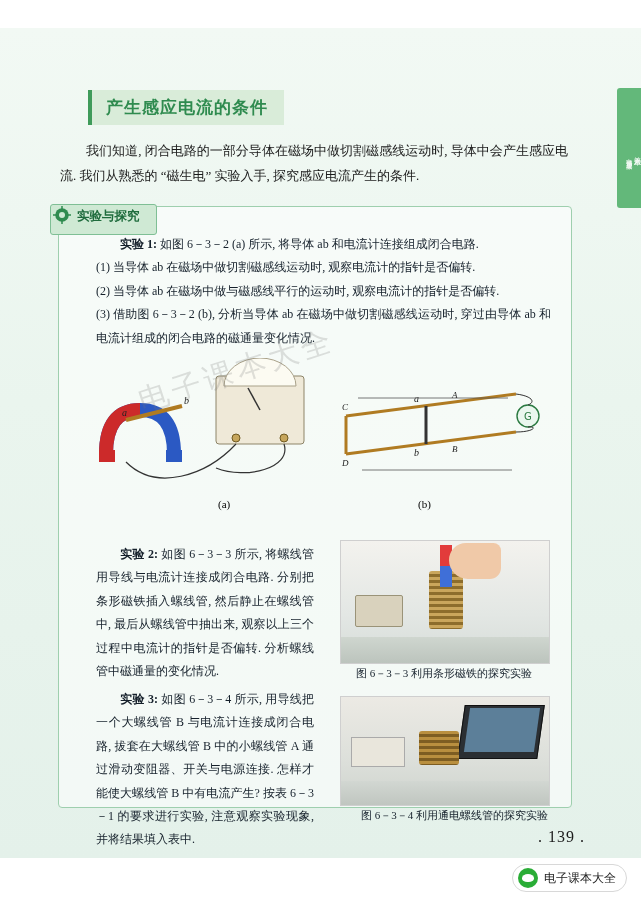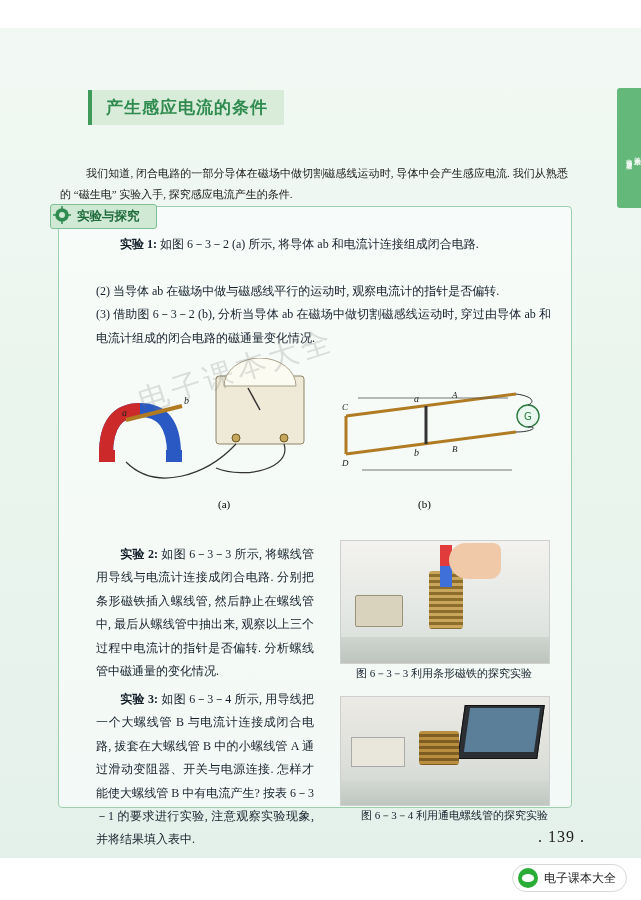--- a/index.html
+++ b/index.html
@@ -38,37 +38,37 @@
     background:#d9ecd9;
     padding:6px 16px 6px 14px;
     border-left:4px solid #3f9b5a;
   }
   .title-bar .t{
     color:#2f8b4f;font-size:17px;font-weight:bold;letter-spacing:1px;
     font-family:"DejaVu Sans", sans-serif;
   }
   .intro{
     position:absolute;left:60px;top:110px;width:508px;
-    font-size:11px;line-height:1.95;color:#1b1b1b;text-align:justify;margin-top:25px;
+    font-size:13px;line-height:1.95;color:#1b1b1b;text-align:justify;
   }
   .intro .indent{display:inline-block;width:26px;}
 
   
   .exp-box{
     position:absolute;left:58px;top:178px;width:512px;height:600px;
     border:1px solid #9ecfae;
     border-radius:4px;
     background:rgba(255,255,255,.55);
   }
   .exp-head{
     position:absolute;left:50px;top:176px;
     background:#cfe9d4;
     border:1px solid #7fbf95;
     border-radius:3px;
-    padding:3px 16px 3px 26px;
+    padding:3px 16px 9px 26px;
     font-size:12.5px;font-weight:bold;color:#1f6c3d;
     font-family:"DejaVu Sans", sans-serif;
   }
   .gear{
     position:absolute;left:53px;top:178px;width:18px;height:18px;
   }
   .body-text{
     position:absolute;
     font-size:12px;line-height:1.95;color:#15202b;text-align:justify;
   }
@@ -181,21 +181,21 @@
       <rect x="11" y="0" width="2" height="5"></rect>
         <rect x="11" y="19" width="2" height="5"></rect>
       <rect x="0" y="11" width="5" height="2"></rect>
         <rect x="19" y="11" width="5" height="2"></rect>
     </g>
   </svg>
 
   <div class="body-text b1">
     <span class="ind"></span><b>实验 1:</b>
     <span>如图 6－3－2 (a) 所示, 将导体 ab 和电流计连接组成闭合电路.</span><br>
-    <br>
+    <span>(1) 当导体 ab 在磁场中做切割磁感线运动时, 观察电流计的指针是否偏转.</span><br>
     <span>(2) 当导体 ab 在磁场中做与磁感线平行的运动时, 观察电流计的指针是否偏转.</span><br>
     <span>(3) 借助图 6－3－2 (b), 分析当导体 ab 在磁场中做切割磁感线运动时, 穿过由导体 ab 和电流计组成的闭合电路的磁通量变化情况.</span>
   </div>
 
   <div class="fig1">
     <svg width="452" height="140" viewBox="0 0 452 140">
 
       <path d="M10 96 q0 -44 34 -44 q34 0 34 44" fill="none" stroke="#2b59c3" stroke-width="14"></path>
       <path d="M10 96 q0 -44 34 -44" fill="none" stroke="#cc2a2a" stroke-width="14"></path>
       <rect x="3" y="92" width="16" height="12" fill="#cc2a2a"></rect>

